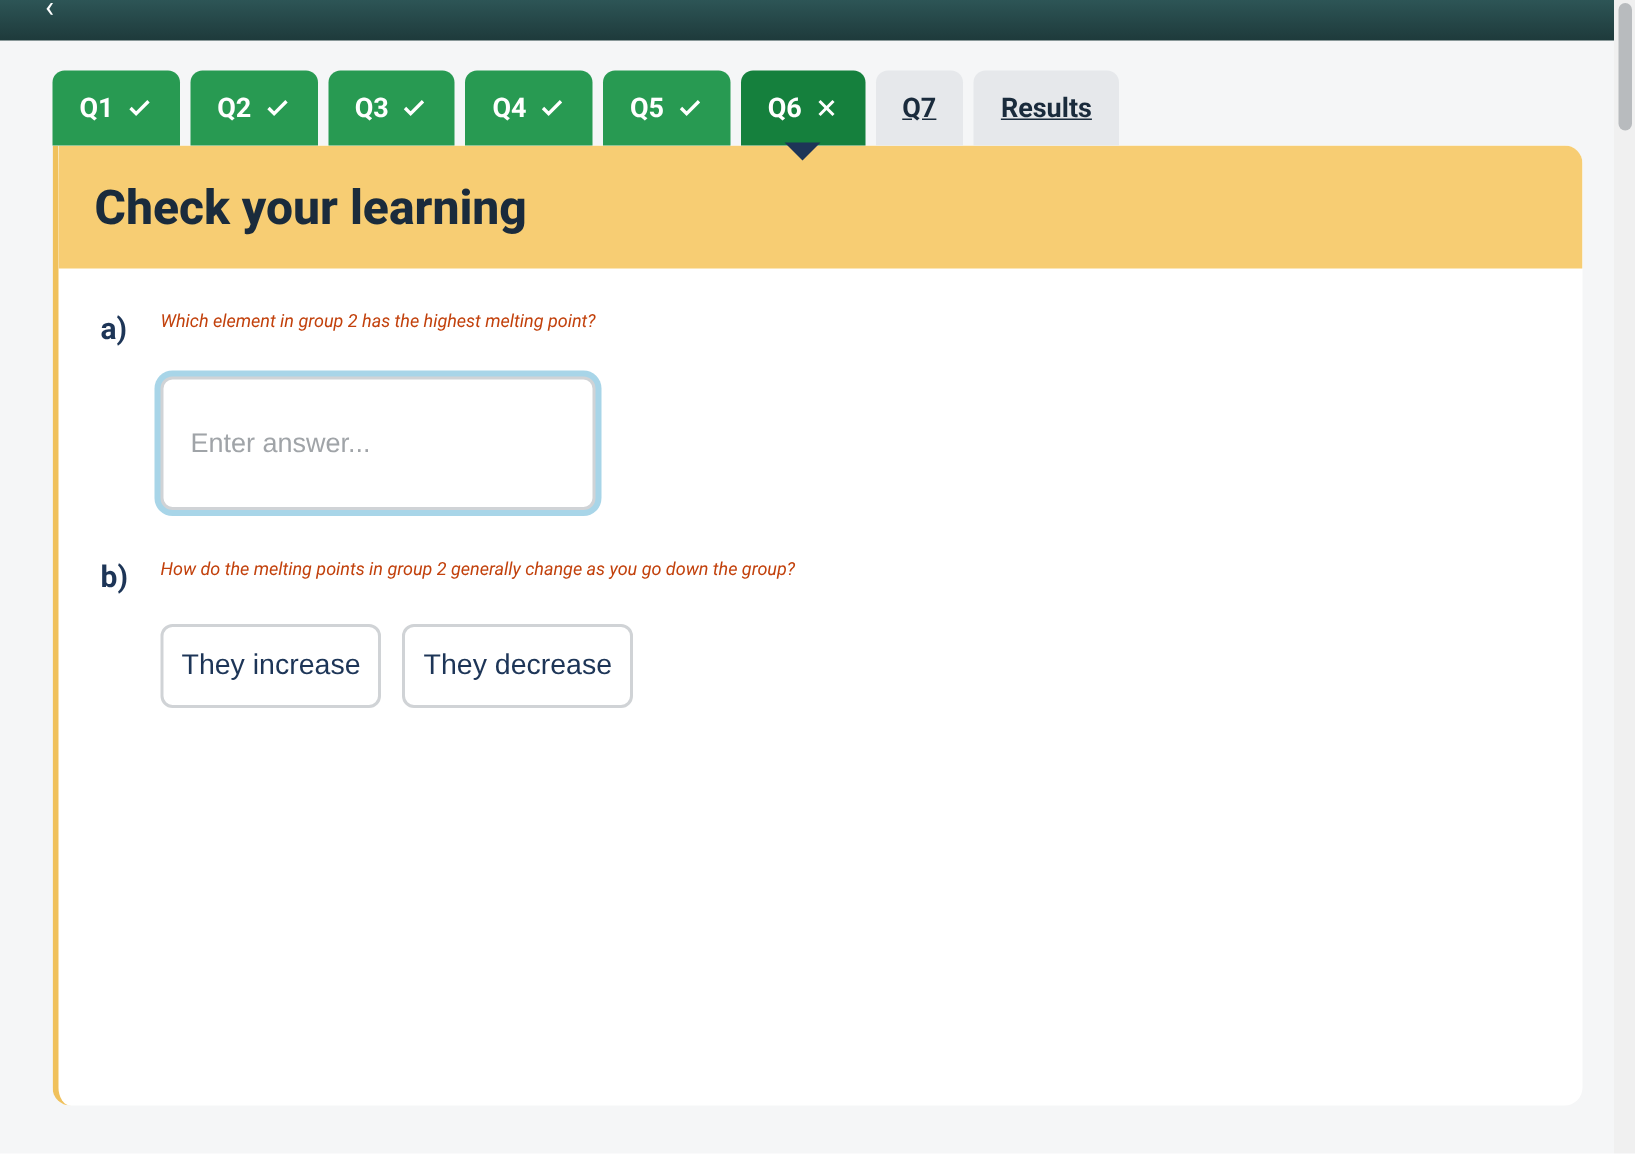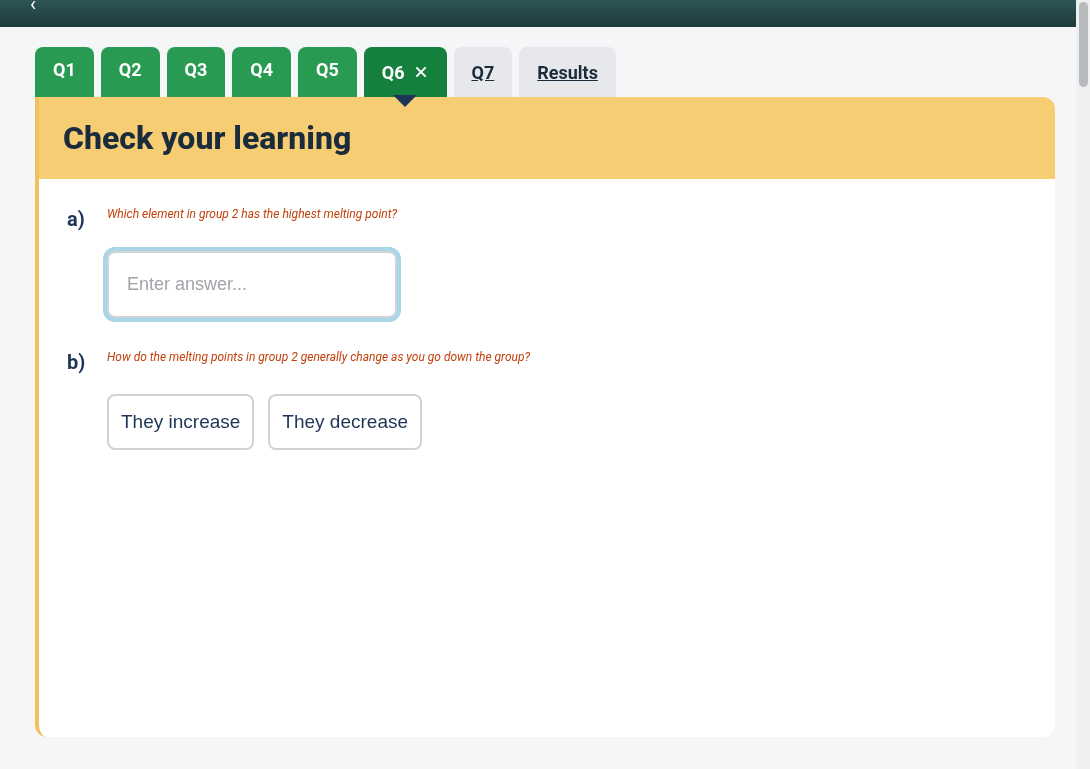--- a/index.html
+++ b/index.html
@@ -44,21 +44,20 @@
       font-weight: 700;
       display: flex;
       align-items: center;
       gap: 8px;
       cursor: pointer;
       height: 50px;
     }
     .tab-done {
       background: #289A52;
       color: white;
-      flex-direction: column;
     }
     .tab-current {
       background: #15803d;
       color: white;
       position: relative;
     }
     .tab-current::after {
       content: '';
       position: absolute;
       bottom: -10px;
@@ -125,21 +124,21 @@
     }
     .question-text {
       font-size: 12px;
       color: #c2410c;
       font-weight: 400;
       font-style: italic;
     }
     .answer-input {
       margin-left: 40px;
       width: 290px;
-      padding: 21px 18px;
+      padding: 32px 18px;
       font-size: 18px;
       border: 2px solid #d0d3d6;
       border-radius: 8px;
       outline: none;
       box-shadow: 0 0 0 4px #a8d5e8;
       color: #333;
     }
     .answer-input::placeholder {
       color: #a0a4a8;
     }

